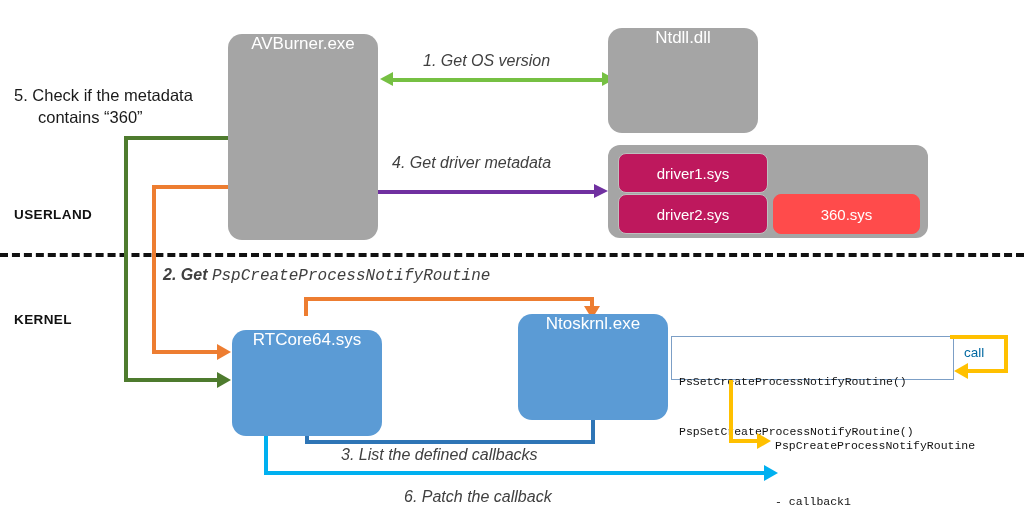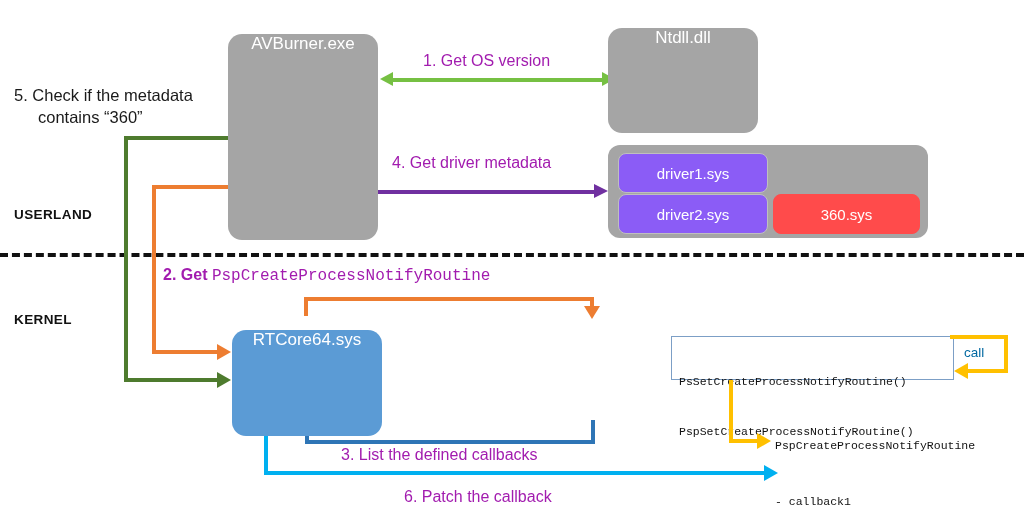--- a/index.html
+++ b/index.html
@@ -13,25 +13,25 @@
     border-radius:14px;color:#ffffff;text-align:center;line-height:1.2;
   }
   .box-gray{background:#A5A5A5;font-size:17px;}
   .box-blue{background:#5B9BD5;font-size:17px;}
   .drivers-container{
     position:absolute;background:#A5A5A5;border-radius:12px;
   }
   .drv{
     position:absolute;display:flex;align-items:center;justify-content:center;
     border-radius:8px;font-size:15px;color:#ffffff;border:1px solid #BFBFBF;
-    background:#8b5cf6;
+    background:#be185d;
   }
   .drv.danger{background:#FF4B4B;border-color:#FF4B4B;}
   
-  .lbl{position:absolute;font-size:16px;color:#a21caf;white-space:nowrap;}
+  .lbl{position:absolute;font-size:16px;color:#404040;white-space:nowrap;font-style:italic;}
   .lbl-zone{position:absolute;font-size:13.5px;font-weight:bold;letter-spacing:.4px;color:#111;}
   .lbl-two{position:absolute;font-size:16.5px;color:#1a1a1a;line-height:1.35;}
   .mono{font-family:"Liberation Mono", monospace;}
   .b{font-weight:bold;}
   
   .codebox{
     position:absolute;border:1px solid #7C9FC6;background:#ffffff;
     font-family:"Liberation Mono", monospace;font-size:11.5px;line-height:1.45;
     padding:4px 7px;color:#111;white-space:pre;box-sizing:border-box;
   }
@@ -122,20 +122,23 @@
   <div class="lbl" style="left:341px;top:446px;">3. List the defined callbacks</div>
 
   <div class="seg" style="left:264px;top:420px;width:4px;height:55px;background:#00B0F0;"></div>
   <div class="seg" style="left:264px;top:471px;width:502px;height:4px;background:#00B0F0;"></div>
   <div class="tri" style="left:764px;top:465px;border-top:8px solid transparent;border-bottom:8px solid transparent;border-left:14px solid #00B0F0;"></div>
   <div class="lbl" style="left:404px;top:488px;">6. Patch the callback</div>
 
   <div class="box box-blue" style="left:232px;top:330px;width:150px;height:106px;">
     <span>RTCore64.sys</span>
   </div>
+  <div class="box box-blue" style="left:518px;top:314px;width:150px;height:106px;">
+    <span>Ntoskrnl.exe</span>
+  </div>
 
   <div class="codebox" style="left:671px;top:336px;width:283px;height:44px;">
     <div>PsSetCreateProcessNotifyRoutine()</div>
     <div>PspSetCreateProcessNotifyRoutine()</div>
   </div>
 
   <div class="seg" style="left:950px;top:335px;width:58px;height:4px;background:#FFC000;"></div>
   <div class="seg" style="left:1004px;top:335px;width:4px;height:38px;background:#FFC000;"></div>
   <div class="seg" style="left:968px;top:369px;width:40px;height:4px;background:#FFC000;"></div>
   <div class="tri" style="left:954px;top:363px;border-top:8px solid transparent;border-bottom:8px solid transparent;border-right:14px solid #FFC000;"></div>

